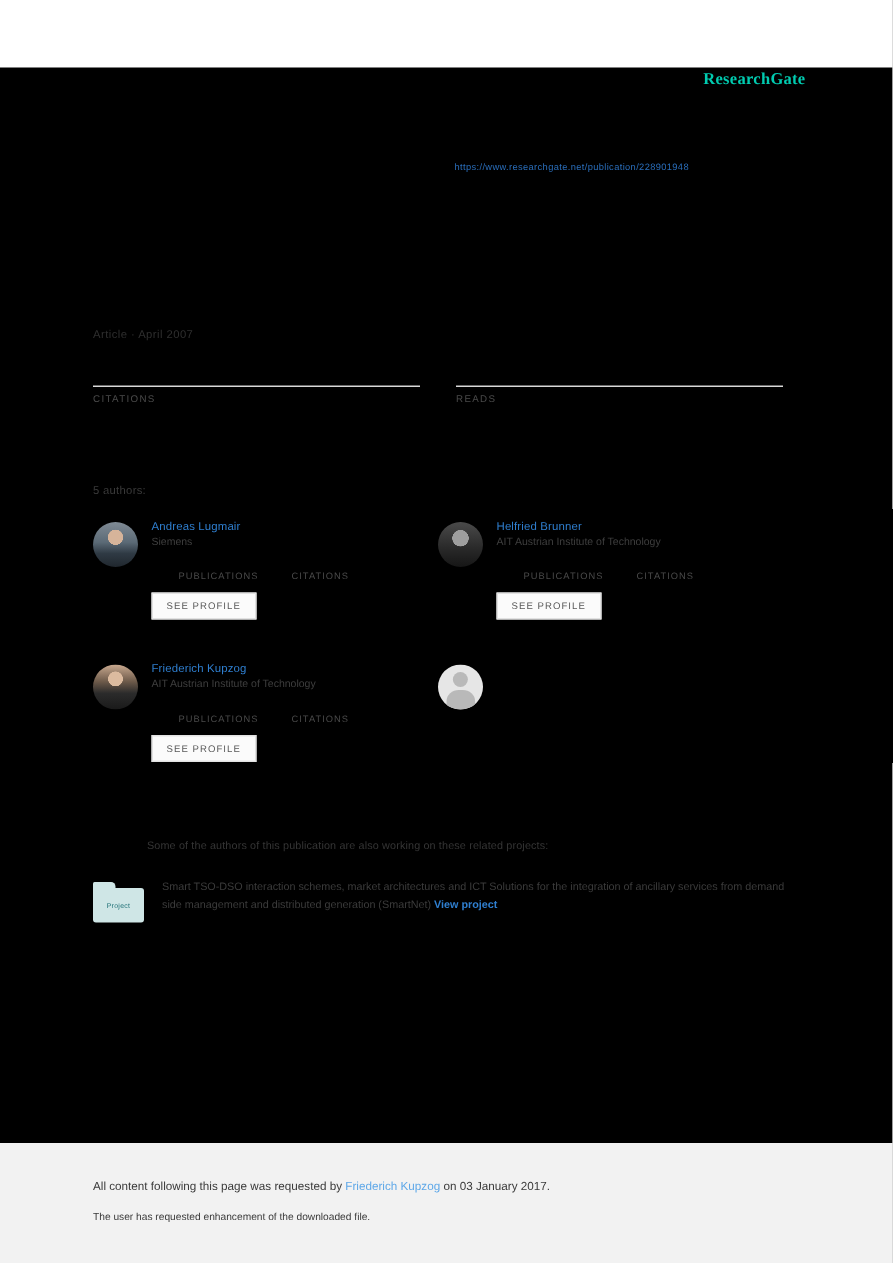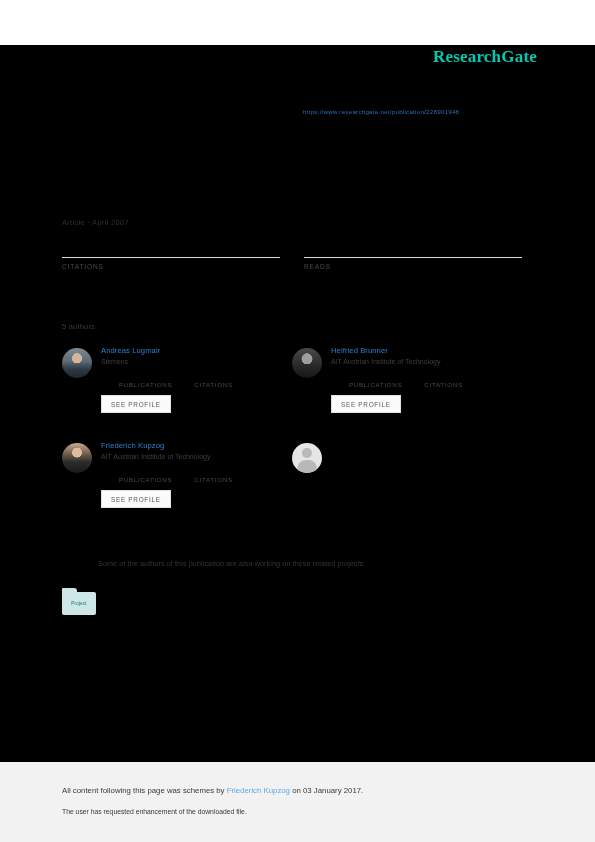--- a/index.html
+++ b/index.html
@@ -40,21 +40,21 @@
     background: #000000;
   }
 
   
   .brand {
     position: absolute;
     right: 58px;
     top: 47px;
     font-family: "Liberation Serif", "DejaVu Serif", serif;
     font-weight: bold;
-    font-size: 17px;
+    font-size: 11px;
     color: #00cbb0;
     letter-spacing: 0.2px;
     white-space: nowrap;
   }
 
   
   .pub-url {
     position: absolute;
     left: 303px;
     top: 108px;
@@ -439,25 +439,29 @@
   <div class="projects-heading">Some of the authors of this publication are also working on these related projects:</div>
 
   <div class="projects-list">
 
     <div class="project-row">
       <div class="folder-icon">
         <div class="tab"></div>
         <div class="body"></div>
         <div class="lbl">Project</div>
       </div>
+      <div class="project-text">
+        <span>Smart TSO-DSO interaction schemes, market architectures and ICT Solutions for the integration of ancillary services from demand side management and distributed generation (SmartNet)</span>
+        <span class="view-project">View project</span>
+      </div>
     </div>
 
 
   </div>
 
   <div class="footer">
     <div class="footer-line1">
-      <span>All content following this page was schemes by </span><span class="uploader">Friederich Kupzog</span><span> on 03 January 2017.</span>
+      <span>All content following this page was requested by </span><span class="uploader">Friederich Kupzog</span><span> on 03 January 2017.</span>
     </div>
     <div class="footer-line2">The user has requested enhancement of the downloaded file.</div>
   </div>
 
 </div>
 
 </body></html>

